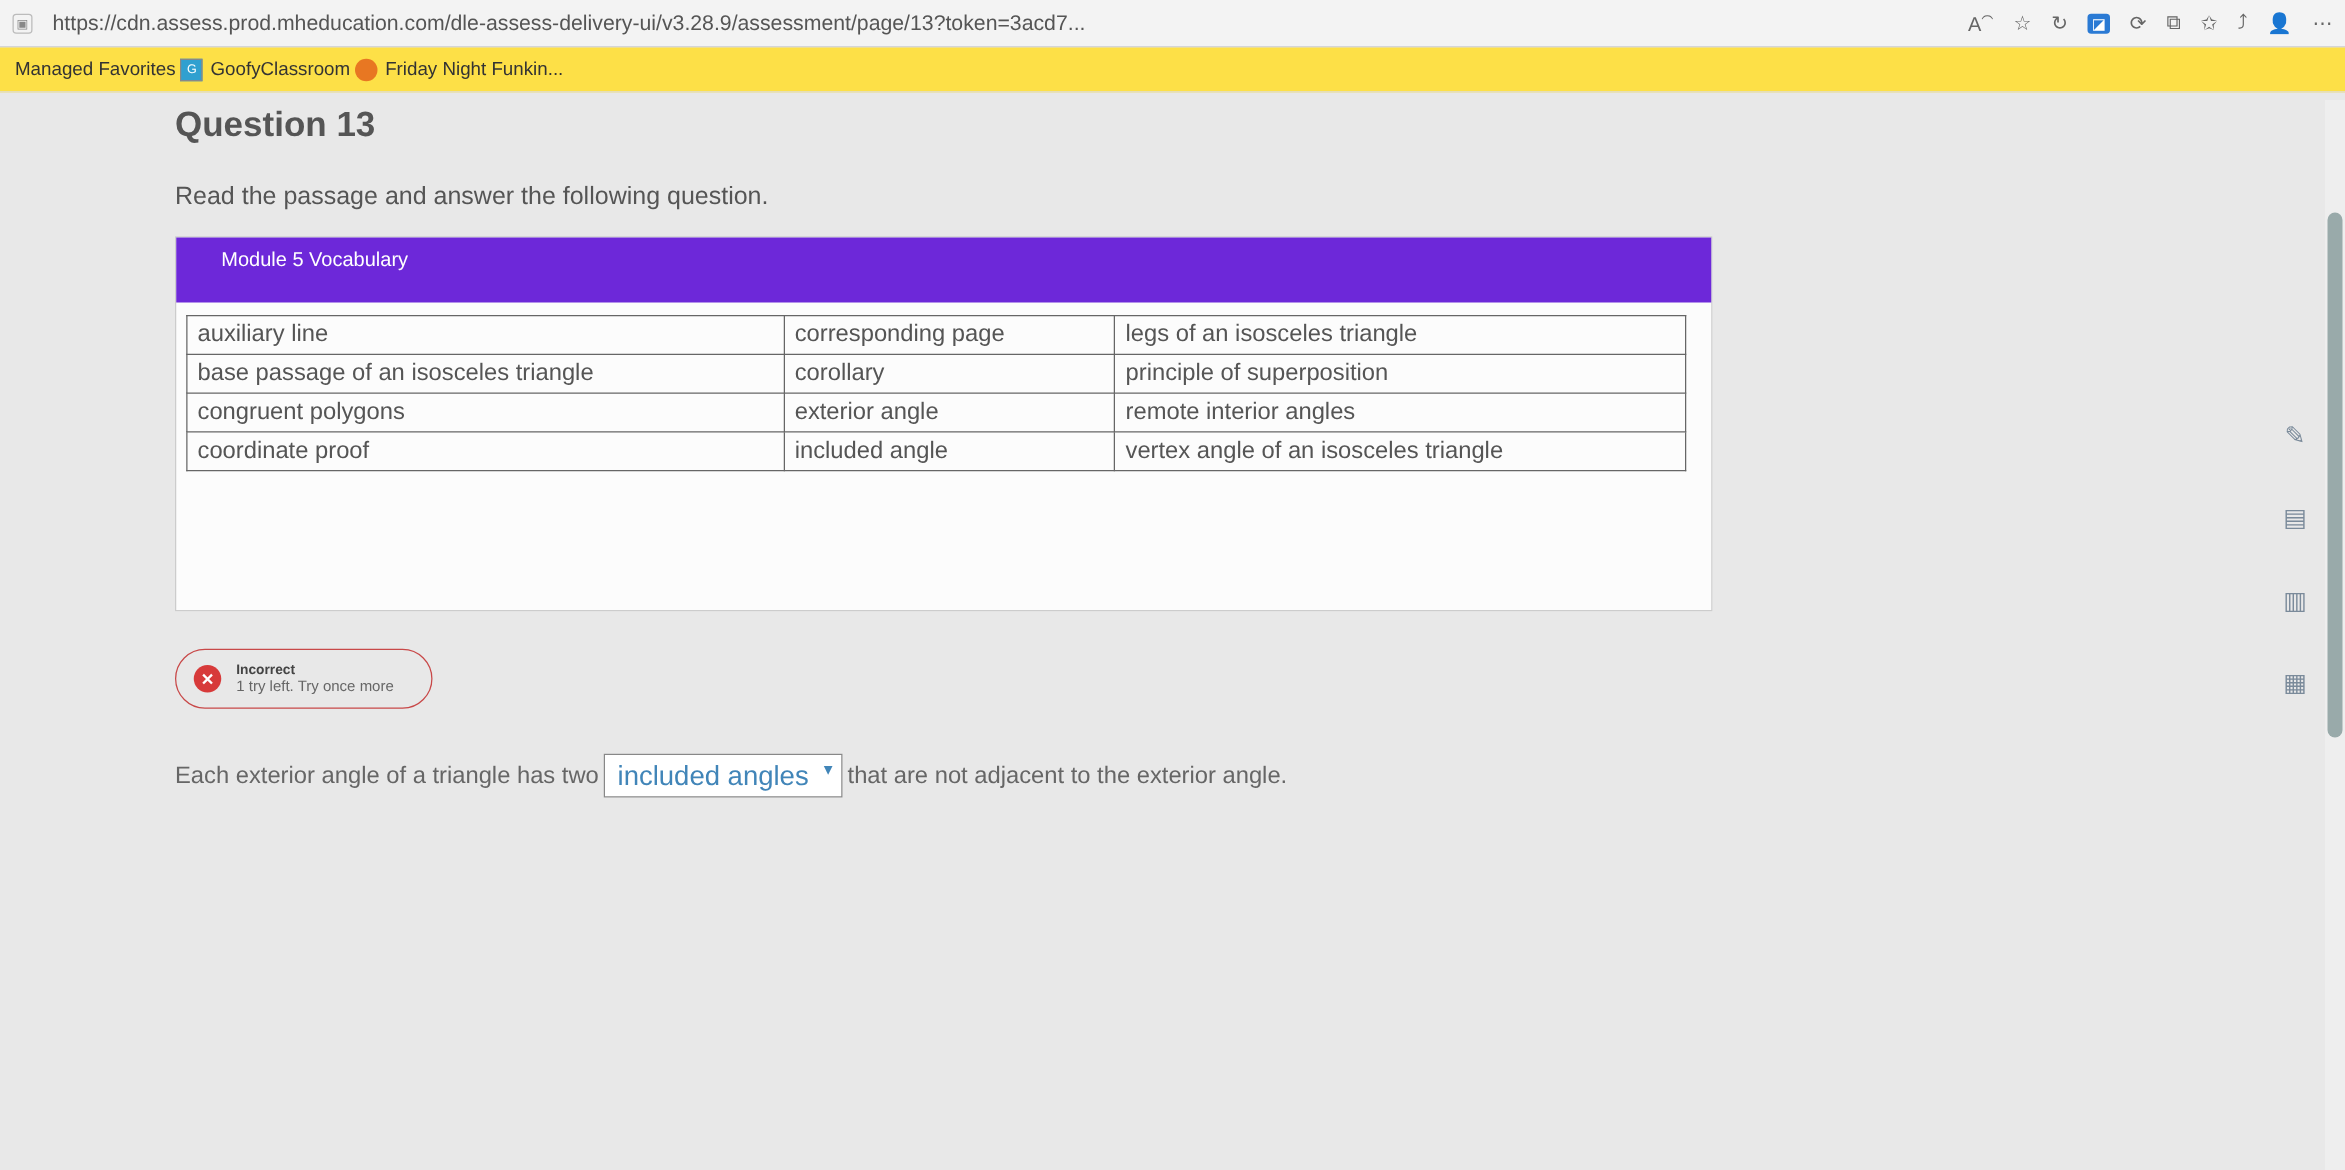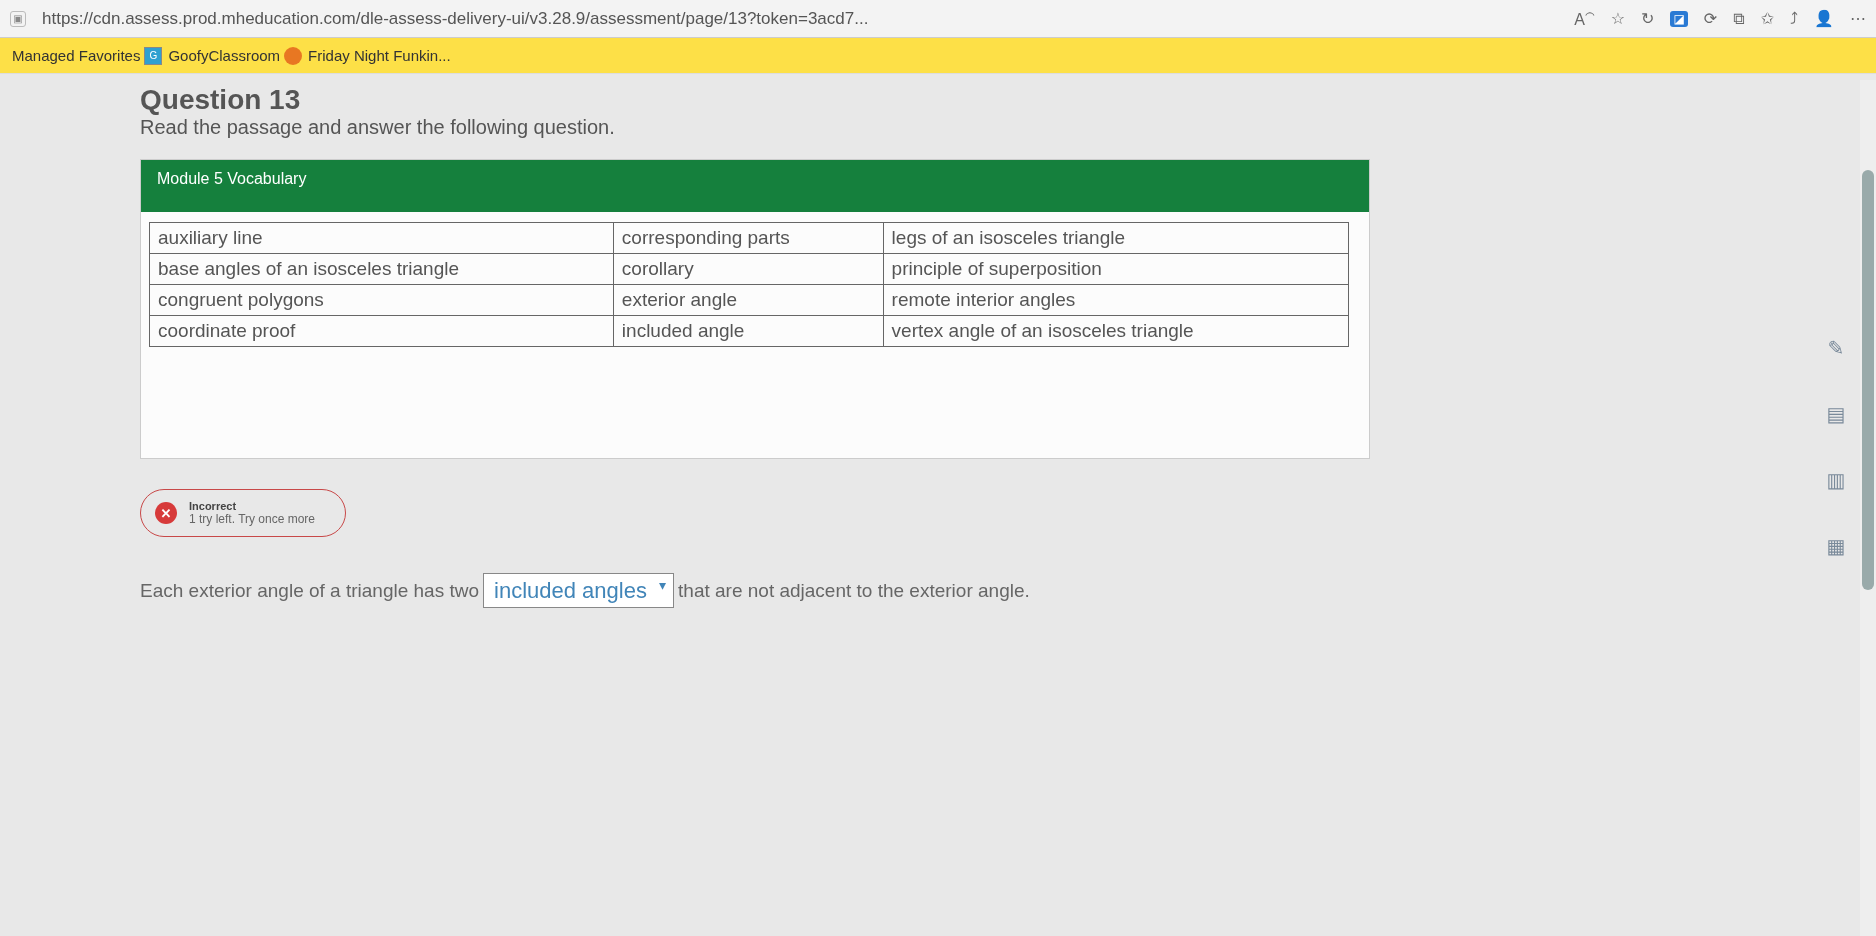--- a/index.html
+++ b/index.html
@@ -31,33 +31,33 @@
   padding: 0 12px;
   gap: 4px;
   font-size: 15px;
   color:#333;
   border-bottom:1px solid #ddd;
 }
 .bm { display:flex; align-items:center; gap:6px;}
 .bm .fav { width:18px; height:18px; background:#30a0d0; border:1px solid #888; display:flex;align-items:center;justify-content:center; font-size:10px;color:#fff;}
 .bm .fav.orange { background:#e87722; border-radius:50%; border:none; position:relative;}
 .content-wrap { position:relative; padding: 10px 0 0 140px; }
-.question-title { font-size: 28px; font-weight:bold; color:#555; }
+.question-title { font-size: 28px; font-weight:bold; color:#555; margin-bottom: 30px;}
 .instruction { font-size: 20px; color:#555; margin-bottom: 20px;}
 .module-box {
   border:1px solid #ccc;
   background:#fcfcfc;
   width: 1230px;
   min-height: 300px;
   margin-bottom: 30px;
 }
 .module-header {
-  background: #15803d;
+  background: #6d28d9;
   color: #fff;
-  padding: 10px 20px 24px 16px;
+  padding: 10px 20px 24px 36px;
   font-size: 16px;
 }
 .module-table { margin: 10px 20px 60px 8px; }
 .module-table table { border-collapse: collapse; width: 100%; }
 .module-table td { border:1px solid #666; padding: 4px 8px; font-size: 19px; color:#555;}
 .feedback-pill {
   display:inline-flex;
   align-items:center;
   gap:12px;
   border:1px solid #c84848;
@@ -134,25 +134,25 @@
   <div class="question-title">Question 13</div>
   <div class="instruction">Read the passage and answer the following question.</div>
 
   <div class="module-box">
     <div class="module-header">Module 5 Vocabulary</div>
     <div class="module-table">
       <table>
         <tbody>
             <tr>
           <td>auxiliary line</td>
-          <td>corresponding parts</td>
+          <td>corresponding page</td>
           <td>legs of an isosceles triangle</td>
         </tr>
         <tr>
-          <td>base angles of an isosceles triangle</td>
+          <td>base passage of an isosceles triangle</td>
           <td>corollary</td>
           <td>principle of superposition</td>
         </tr>
         <tr>
           <td>congruent polygons</td>
           <td>exterior angle</td>
           <td>remote interior angles</td>
         </tr>
         <tr>
           <td>coordinate proof</td>

